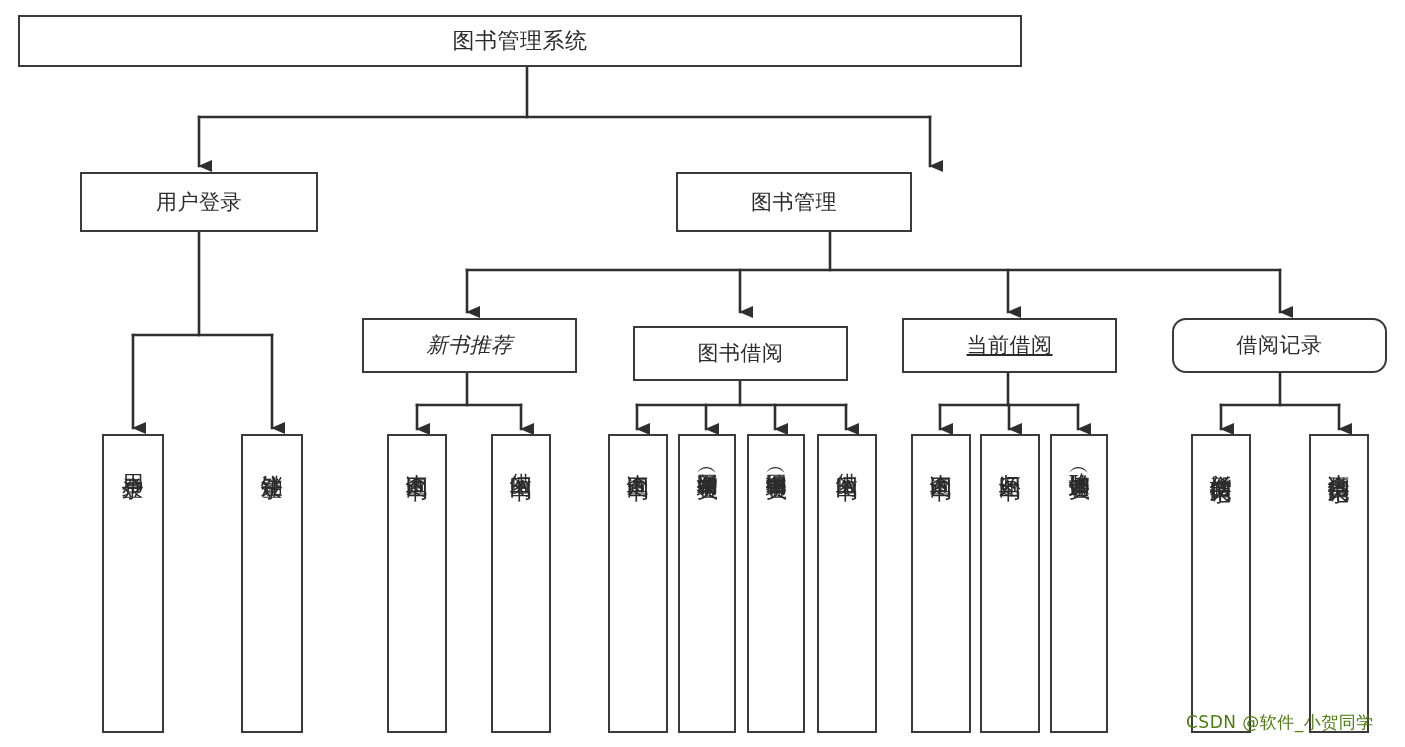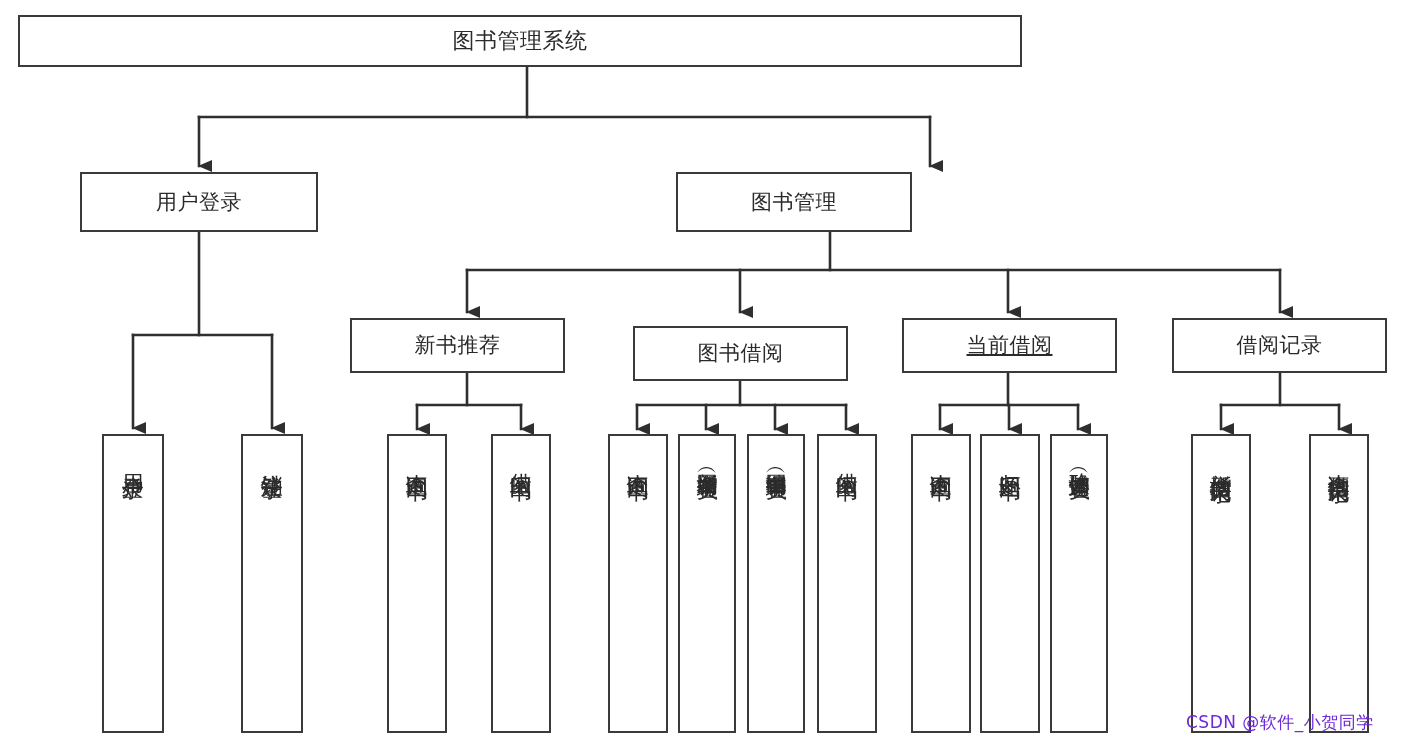--- a/index.html
+++ b/index.html
@@ -45,21 +45,21 @@
     line-height:1.06;
     letter-spacing:2px;
     white-space:pre;
   }
   .v-node.tight .lbl{font-size:21px;letter-spacing:1px;}
 
   #watermark{
     position:absolute;
     left:1186px;top:711px;
     font-size:17px;
-    color:#6d28d9;
+    color:#4d7c0f;
     white-space:nowrap;
     letter-spacing:0.5px;
     pointer-events:none;
   }
 </style>
 </head>
 <body>
 
 <div id="stage">
 
@@ -120,30 +120,30 @@
     <span class="lbl">图书管理系统</span>
   </div>
 
   <div class="node h-node" style="left:80px;top:172px;width:238px;height:60px;">
     <span class="lbl">用户登录</span>
   </div>
   <div class="node h-node" style="left:676px;top:172px;width:236px;height:60px;">
     <span class="lbl">图书管理</span>
   </div>
 
-  <div class="node h-node" style="left:350px;top:318px;width:215px;height:55px;">
+  <div class="node h-node" style="left:362px;top:318px;width:215px;height:55px;font-style:italic;">
     <span class="lbl">新书推荐</span>
   </div>
   <div class="node h-node" style="left:633px;top:326px;width:215px;height:55px;">
     <span class="lbl">图书借阅</span>
   </div>
   <div class="node h-node" style="left:902px;top:318px;width:215px;height:55px;text-decoration:underline;">
     <span class="lbl">当前借阅</span>
   </div>
-  <div class="node h-node" style="left:1172px;top:318px;width:215px;height:55px;">
+  <div class="node h-node" style="left:1172px;top:318px;width:215px;height:55px;border-radius:14px;">
     <span class="lbl">借阅记录</span>
   </div>
 
   <div class="node v-node" style="left:102px;top:434px;width:62px;height:299px;">
     <span class="lbl">用户登录</span>
   </div>
   <div class="node v-node" style="left:241px;top:434px;width:62px;height:299px;">
     <span class="lbl">注销登录</span>
   </div>
 

